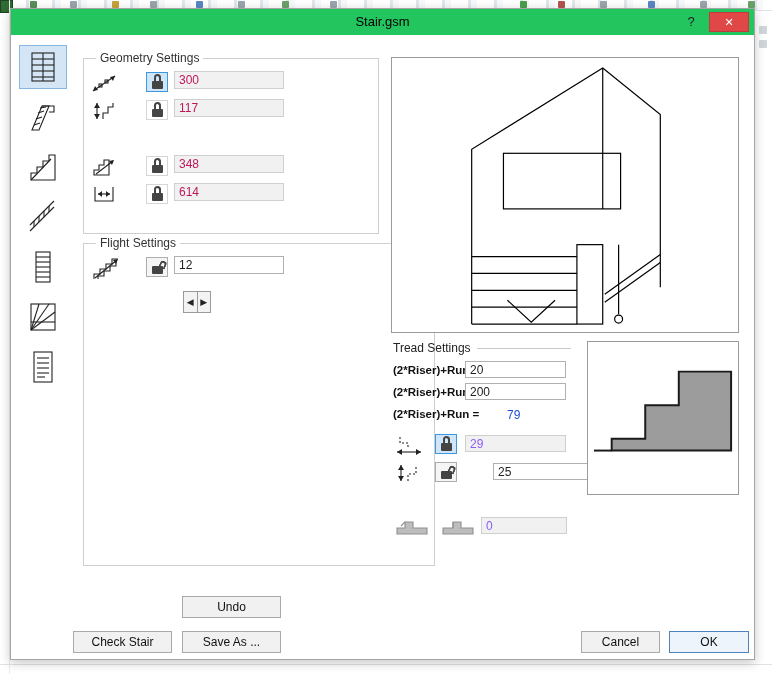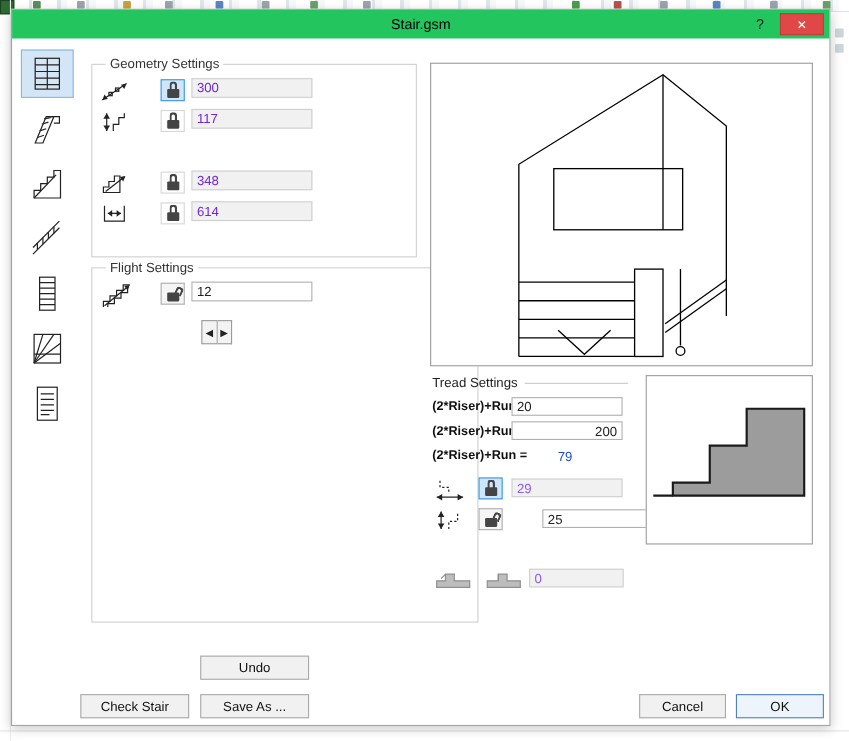--- a/index.html
+++ b/index.html
@@ -40,21 +40,21 @@
   .group-label{position:absolute;top:-8px;left:12px;background:#fff;padding:0 4px;color:#333;font-size:12px}
 
   .geo-row{position:absolute;left:0;height:24px;width:100%}
   .row-icon{position:absolute;left:6px;top:1px}
   .lock-btn{position:absolute;left:62px;top:1px;width:22px;height:20px;border:1px solid #adadad;background:#f5f5f5;
     display:flex;align-items:center;justify-content:center;box-sizing:border-box}
   .lock-btn.flat{border-color:#d6d6d6;background:transparent}
   .lock-btn.pressed{background:#cfe6fa;border-color:#3c96e0}
   .num-input{position:absolute;left:90px;width:110px;height:18px;border:1px solid #b0b0b0;background:#fff;
     font-family:"Liberation Sans",sans-serif;font-size:12px;color:#222;padding:0 4px;box-sizing:border-box}
-  .num-input:disabled{background:#f1f1f1;color:#6d28d9;border-color:#cfcfcf}
+  .num-input:disabled{background:#f1f1f1;color:#be185d;border-color:#cfcfcf}
 
   
   .padlock{position:relative;width:11px;height:8px;background:#444;border-radius:1px;margin-top:6px}
   .padlock::before{content:"";position:absolute;width:7px;height:8px;left:2px;top:-7px;
     border:2px solid #444;border-bottom:none;border-radius:4px 4px 0 0;box-sizing:border-box}
   .padlock.open::before{left:6px;transform:rotate(24deg);transform-origin:bottom left}
 
   
   .stepper{position:absolute;left:99px;top:47px;width:28px;height:22px;display:flex}
   .stepper .arrow{flex:1;border:1px solid #9a9a9a;background:#f3f3f3;display:flex;align-items:center;justify-content:center;
@@ -304,21 +304,21 @@
 
   <div class="tread-header">
     <span>Tread Settings</span>
     <span class="hline"></span>
   </div>
 
   <span class="t-label" style="top:355px">(2*Riser)+Run &gt;=</span>
   <input class="t-input" style="top: 352px;" value="20">
 
   <span class="t-label" style="top:377px">(2*Riser)+Run &lt;=</span>
-  <input class="t-input" style="top: 374px; text-align: right;" value="200">
+  <input class="t-input" style="top: 374px;" value="200">
 
   <span class="t-label" style="top:399px">(2*Riser)+Run =</span>
   <span class="t-eq-value" style="top:399px">79</span>
 
   <svg class="ico t-icon" style="top:425px" width="30" height="22" viewBox="0 0 30 22">
     <polyline points="6,3 6,9 14,9 14,15" stroke-dasharray="2,2"></polyline>
     <line x1="3" y1="18" x2="27" y2="18"></line>
     <polygon class="fillk" points="3,18 8,15 8,21"></polygon>
       <polygon class="fillk" points="27,18 22,15 22,21"></polygon>
   </svg>

